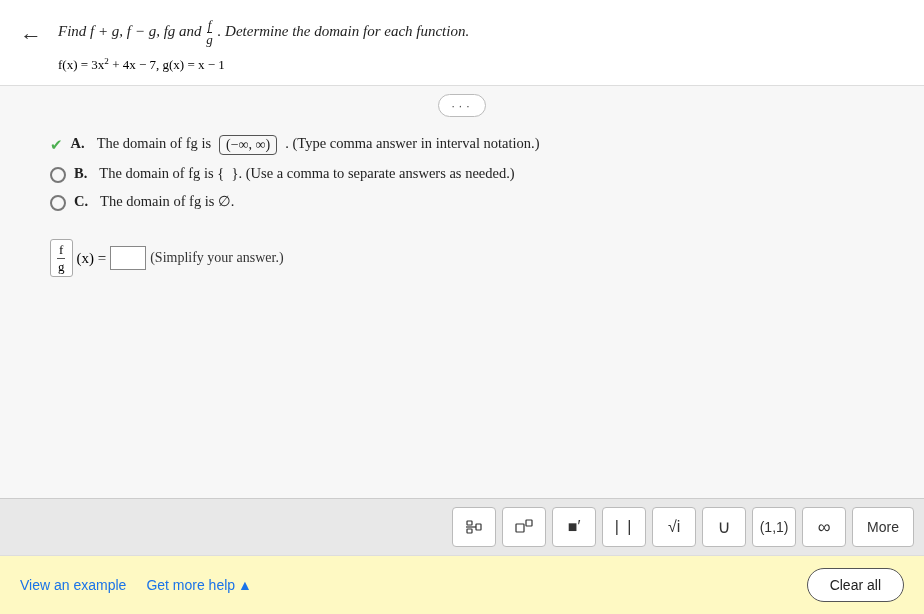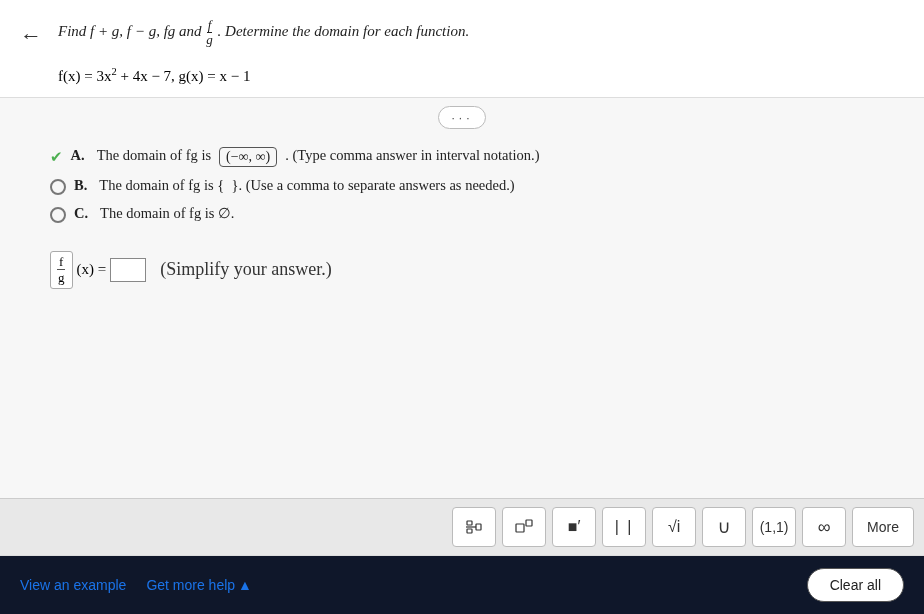--- a/index.html
+++ b/index.html
@@ -39,22 +39,22 @@
     }
 
     .problem-text {
       font-size: 15px;
       color: #222;
       line-height: 1.5;
       font-style: italic;
     }
 
     .equation-line {
-      margin-top: 18px;
-      font-size: 15px;
+      margin-top: 8px;
+      font-size: 13px;
     }
 
     
     .content-area {
       flex: 1;
       background: #f7f7f7;
       padding: 0;
       display: flex;
       flex-direction: column;
     }
@@ -145,23 +145,22 @@
     .answer-input {
       border: 1px solid #888;
       width: 36px;
       height: 24px;
       text-align: center;
       font-size: 14px;
       background: #fff;
     }
 
     .simplify-text {
-      font-size: 18px;
+      font-size: 14px;
       color: #333;
-      margin-left: 10px;
     }
 
     
     .math-toolbar {
       background: #e8e8e8;
       border-top: 1px solid #ccc;
       padding: 8px 10px;
       display: flex;
       align-items: center;
       gap: 6px;
@@ -199,21 +198,21 @@
       align-items: center;
       justify-content: center;
       cursor: pointer;
       font-size: 14px;
       color: #333;
       font-family: Arial, sans-serif;
     }
 
     
     .footer-bar {
-      background: #0f172a;
+      background: #fef9c3;
       border-top: 1px solid #ddd;
       padding: 12px 20px;
       display: flex;
       align-items: center;
       justify-content: space-between;
     }
 
     .footer-left {
       display: flex;
       gap: 20px;

